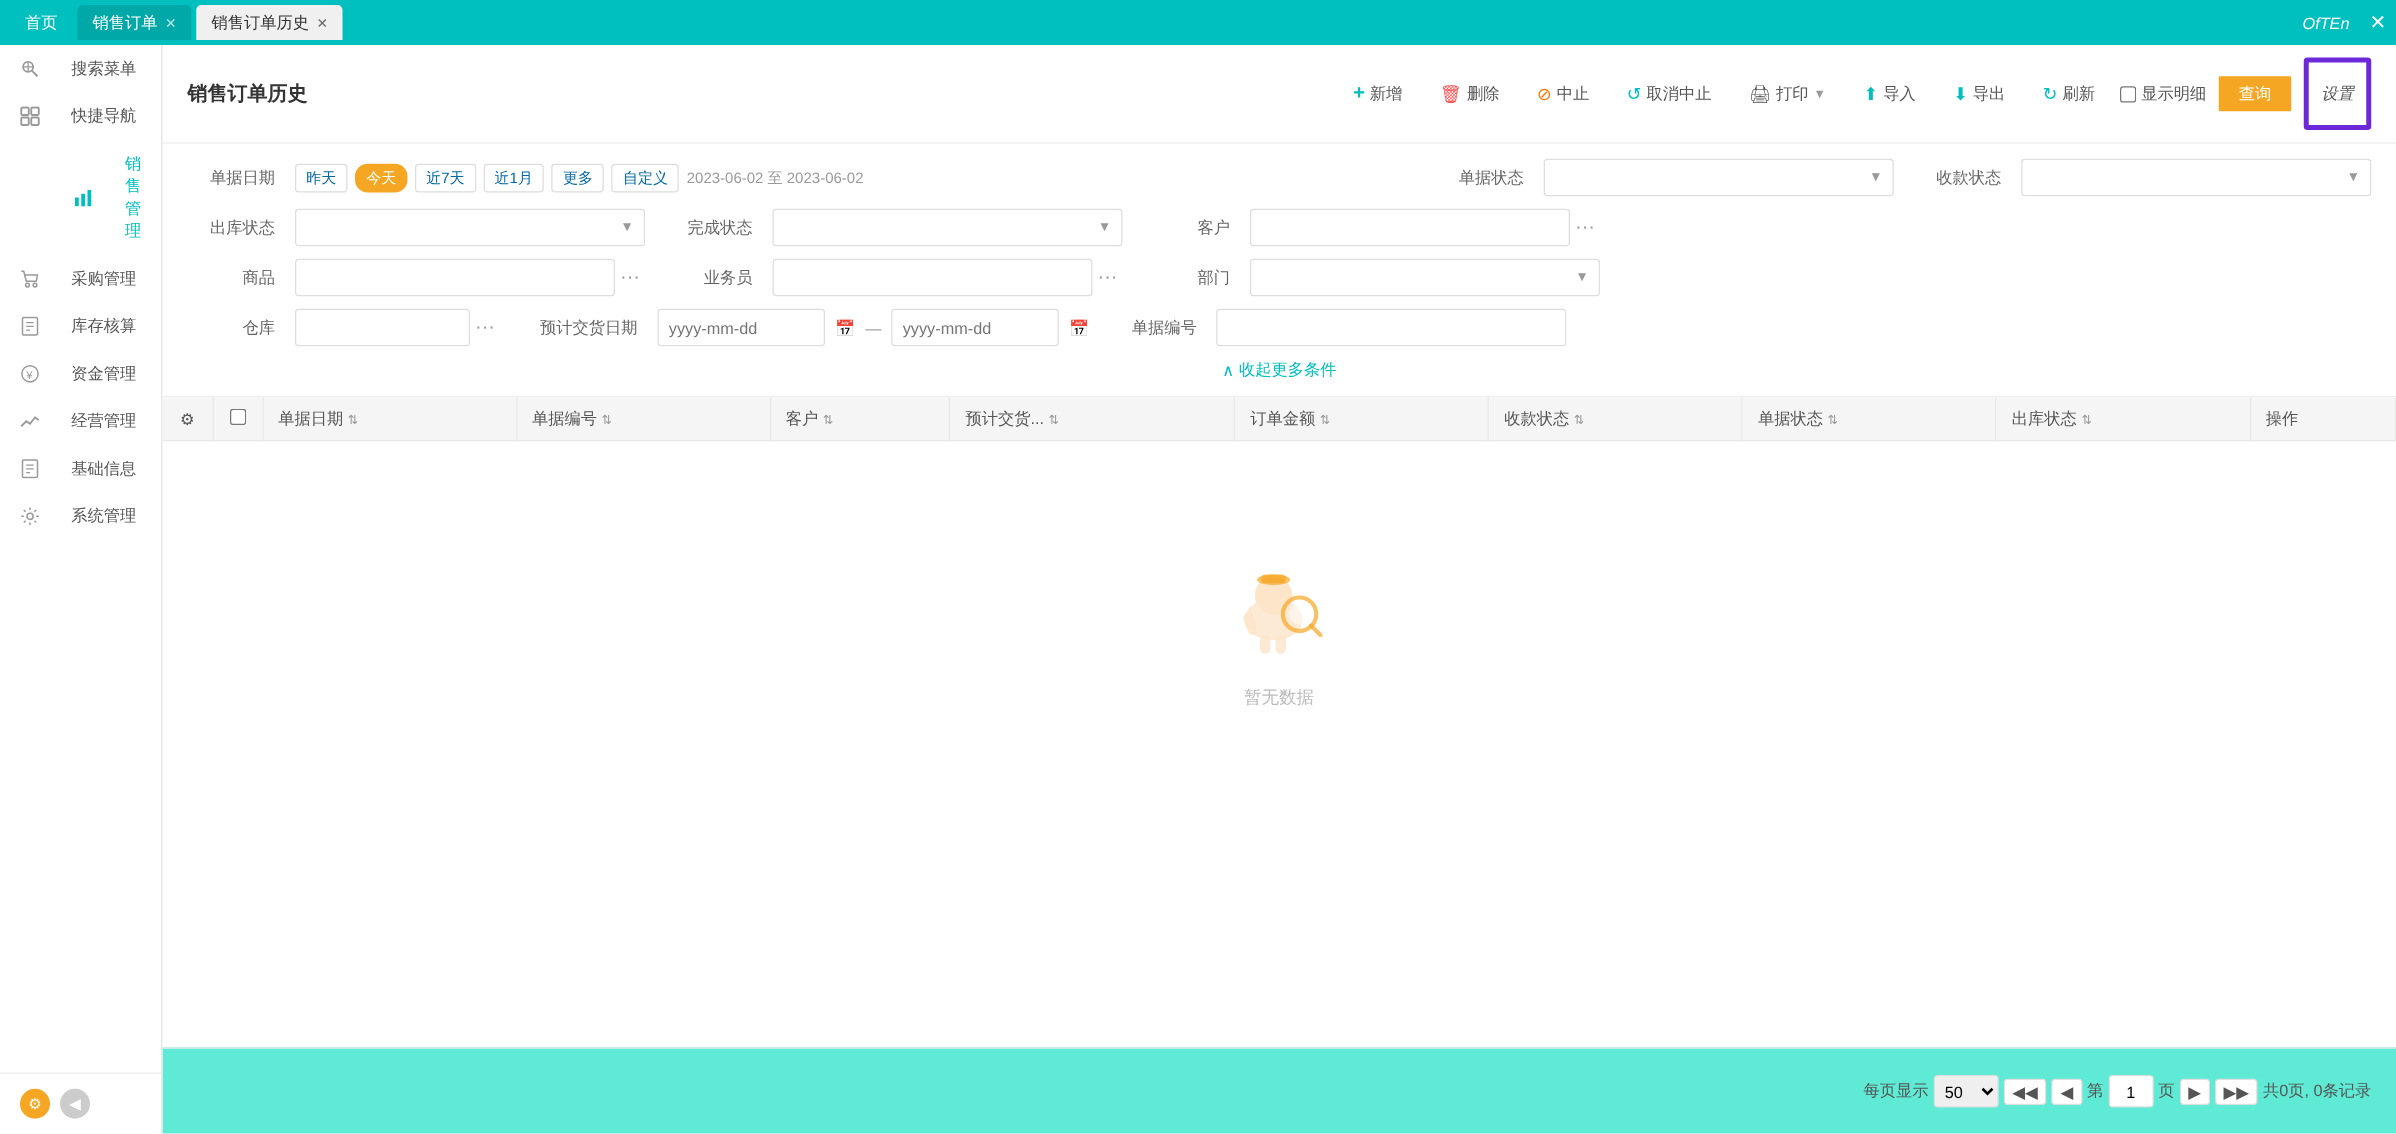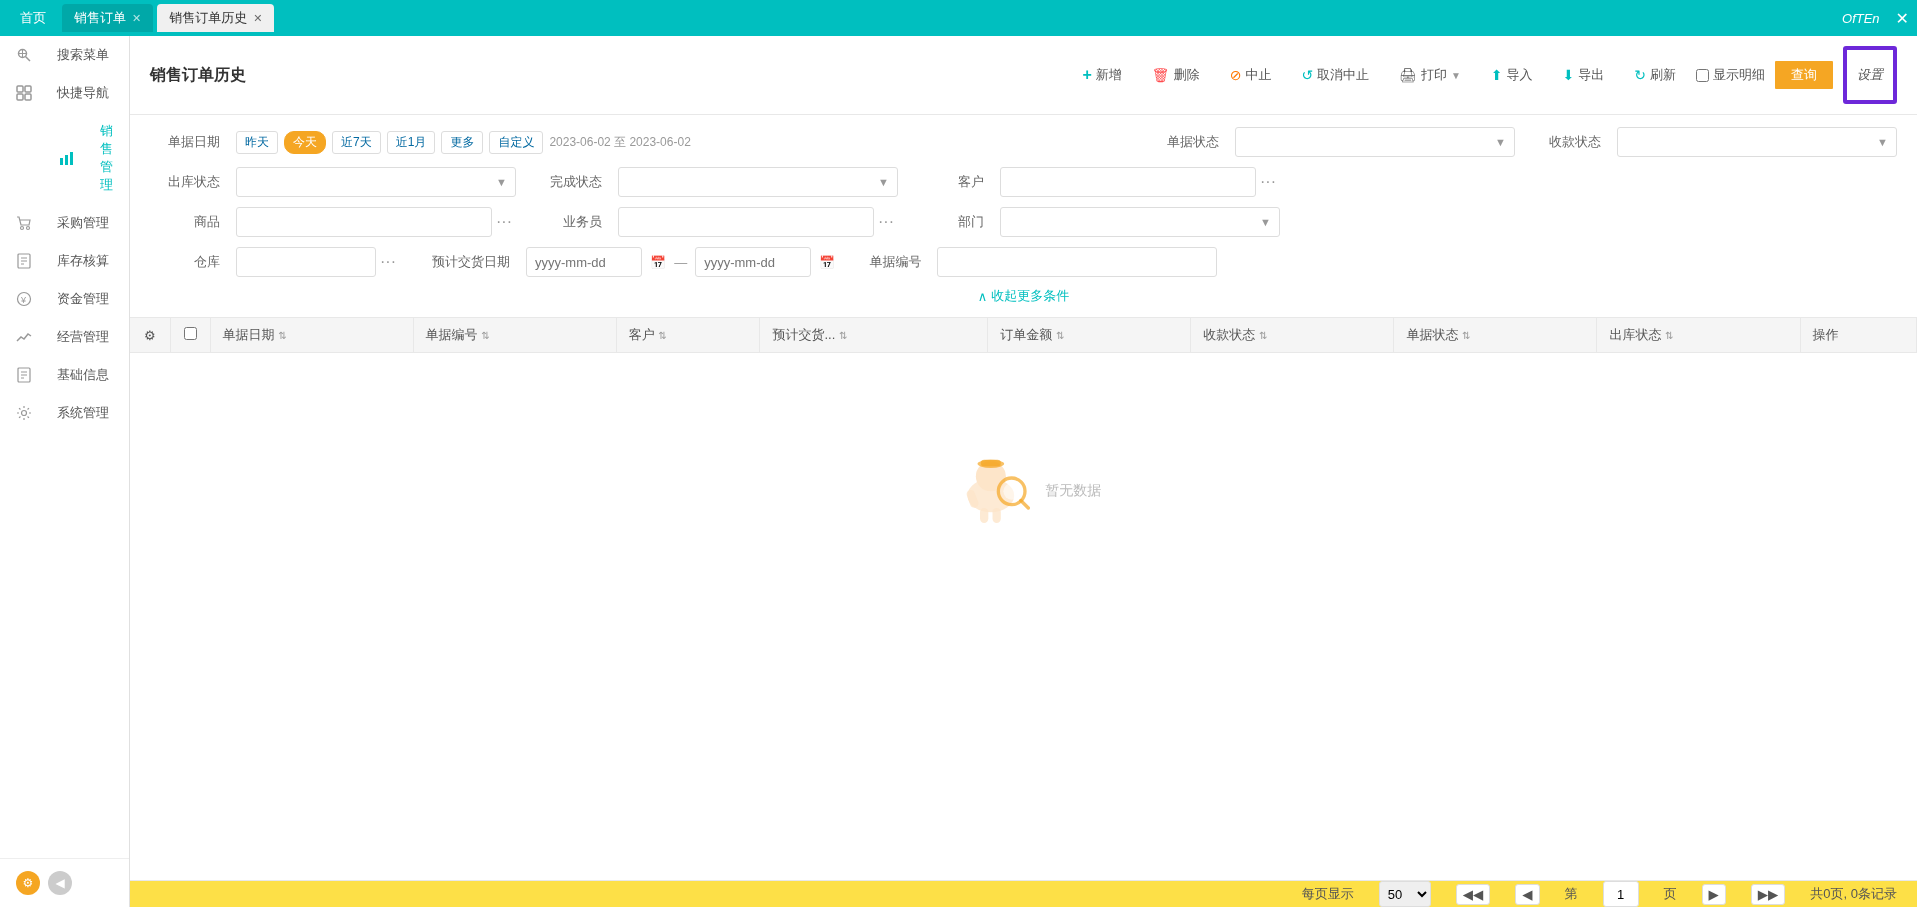--- a/index.html
+++ b/index.html
@@ -258,21 +258,21 @@
       color: #333;
       min-width: 180px;
     }
     .date-input {
       height: 30px;
       border: 1px solid #ddd;
       border-radius: 3px;
       padding: 0 8px;
       font-size: 13px;
       color: #999;
-      width: 116px;
+      width: 134px;
     }
     .date-separator { color: #999; padding: 0 4px; }
     .cal-icon { color: #ccc; cursor: pointer; margin-left: 4px; }
 
     .collapse-btn {
       display: flex;
       align-items: center;
       gap: 4px;
       color: #00bfbf;
       cursor: pointer;
@@ -316,42 +316,42 @@
     }
     .th-checkbox {
       width: 40px;
       text-align: center !important;
     }
     .sort-icon { font-size: 10px; color: #999; }
 
     
     .empty-state {
       display: flex;
-      flex-direction: row;
+      flex-direction: column;
       align-items: center;
       justify-content: center;
       padding: 80px 0;
       color: #999;
     }
     .empty-icon {
       width: 100px;
       height: 100px;
       margin-bottom: 16px;
     }
     .empty-text { font-size: 14px; color: #bbb; }
 
     
     .table-footer {
-      background: #fde047;
+      background: #5eead4;
       border-top: 1px solid #e8e8e8;
-      padding: 0 20px;
+      padding: 21px 20px;
       display: flex;
       align-items: center;
       justify-content: flex-end;
-      gap: 25px;
+      gap: 4px;
       font-size: 13px;
       color: #555;
       flex-shrink: 0;
     }
     .page-size-select {
       border: 1px solid #ddd;
       border-radius: 3px;
       padding: 2px 4px;
       height: 26px;
       font-size: 13px;

